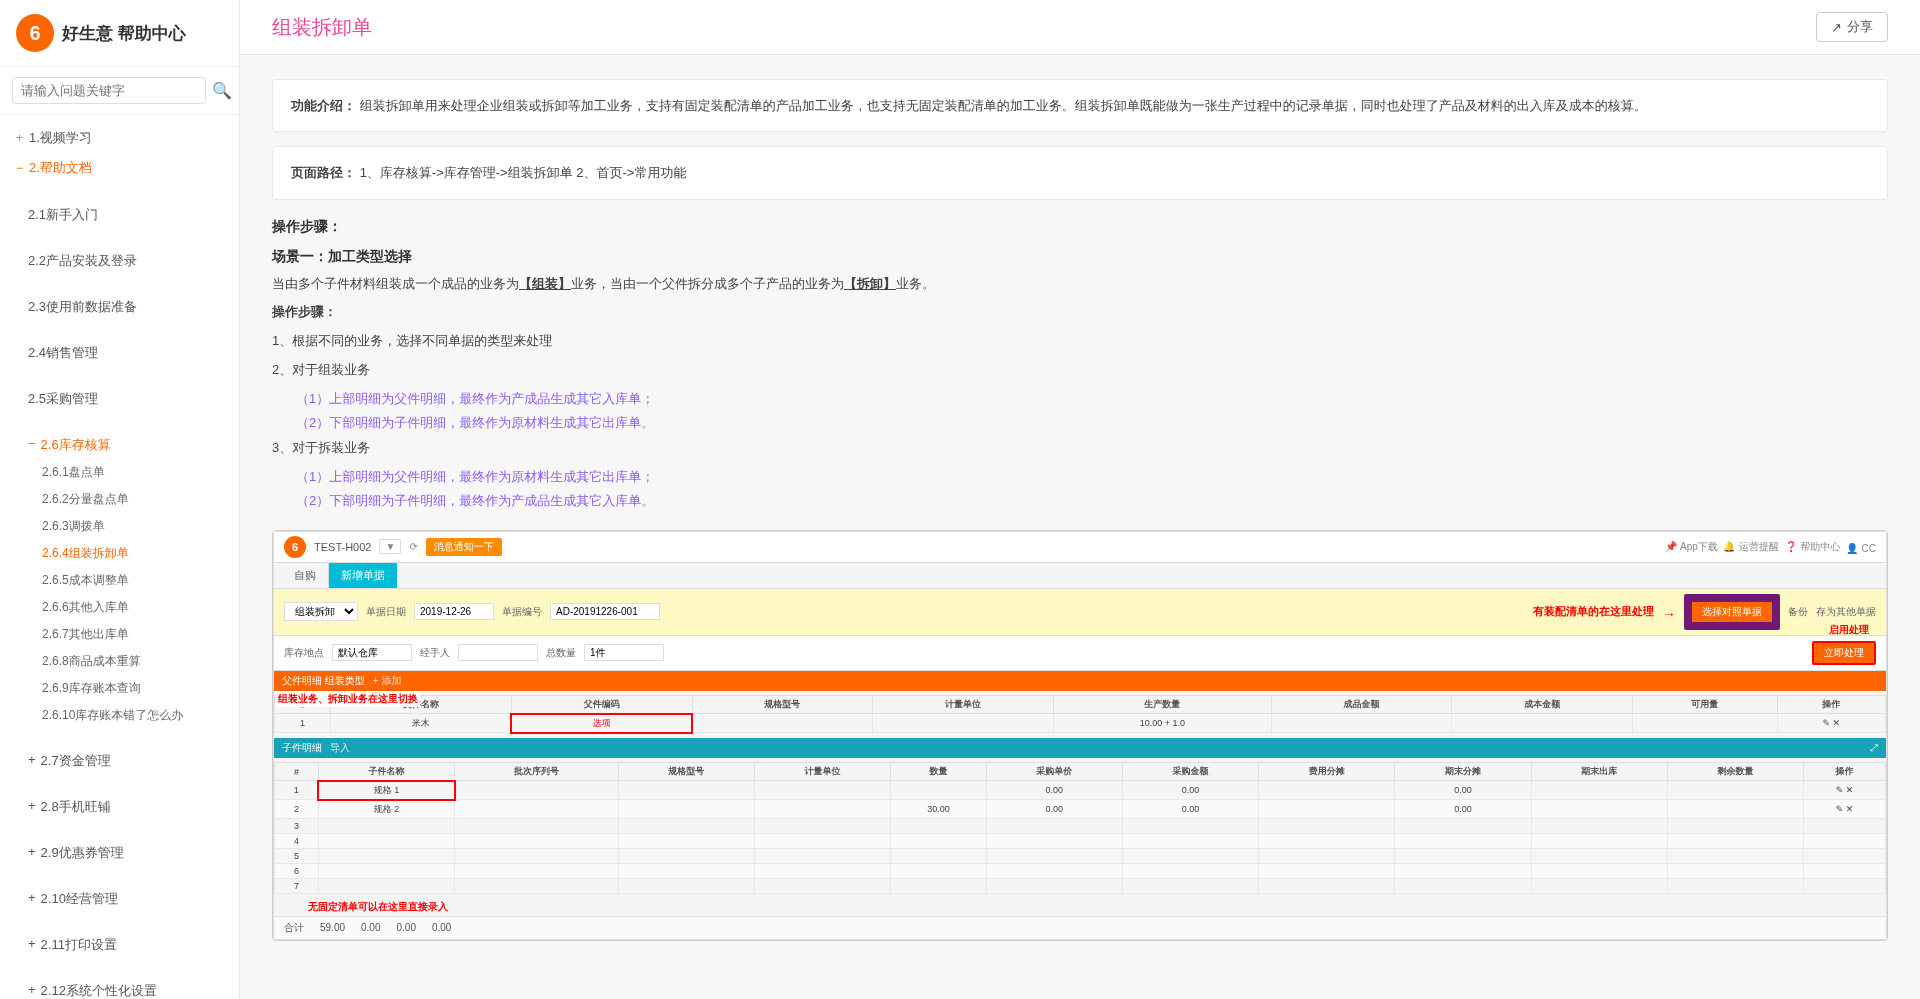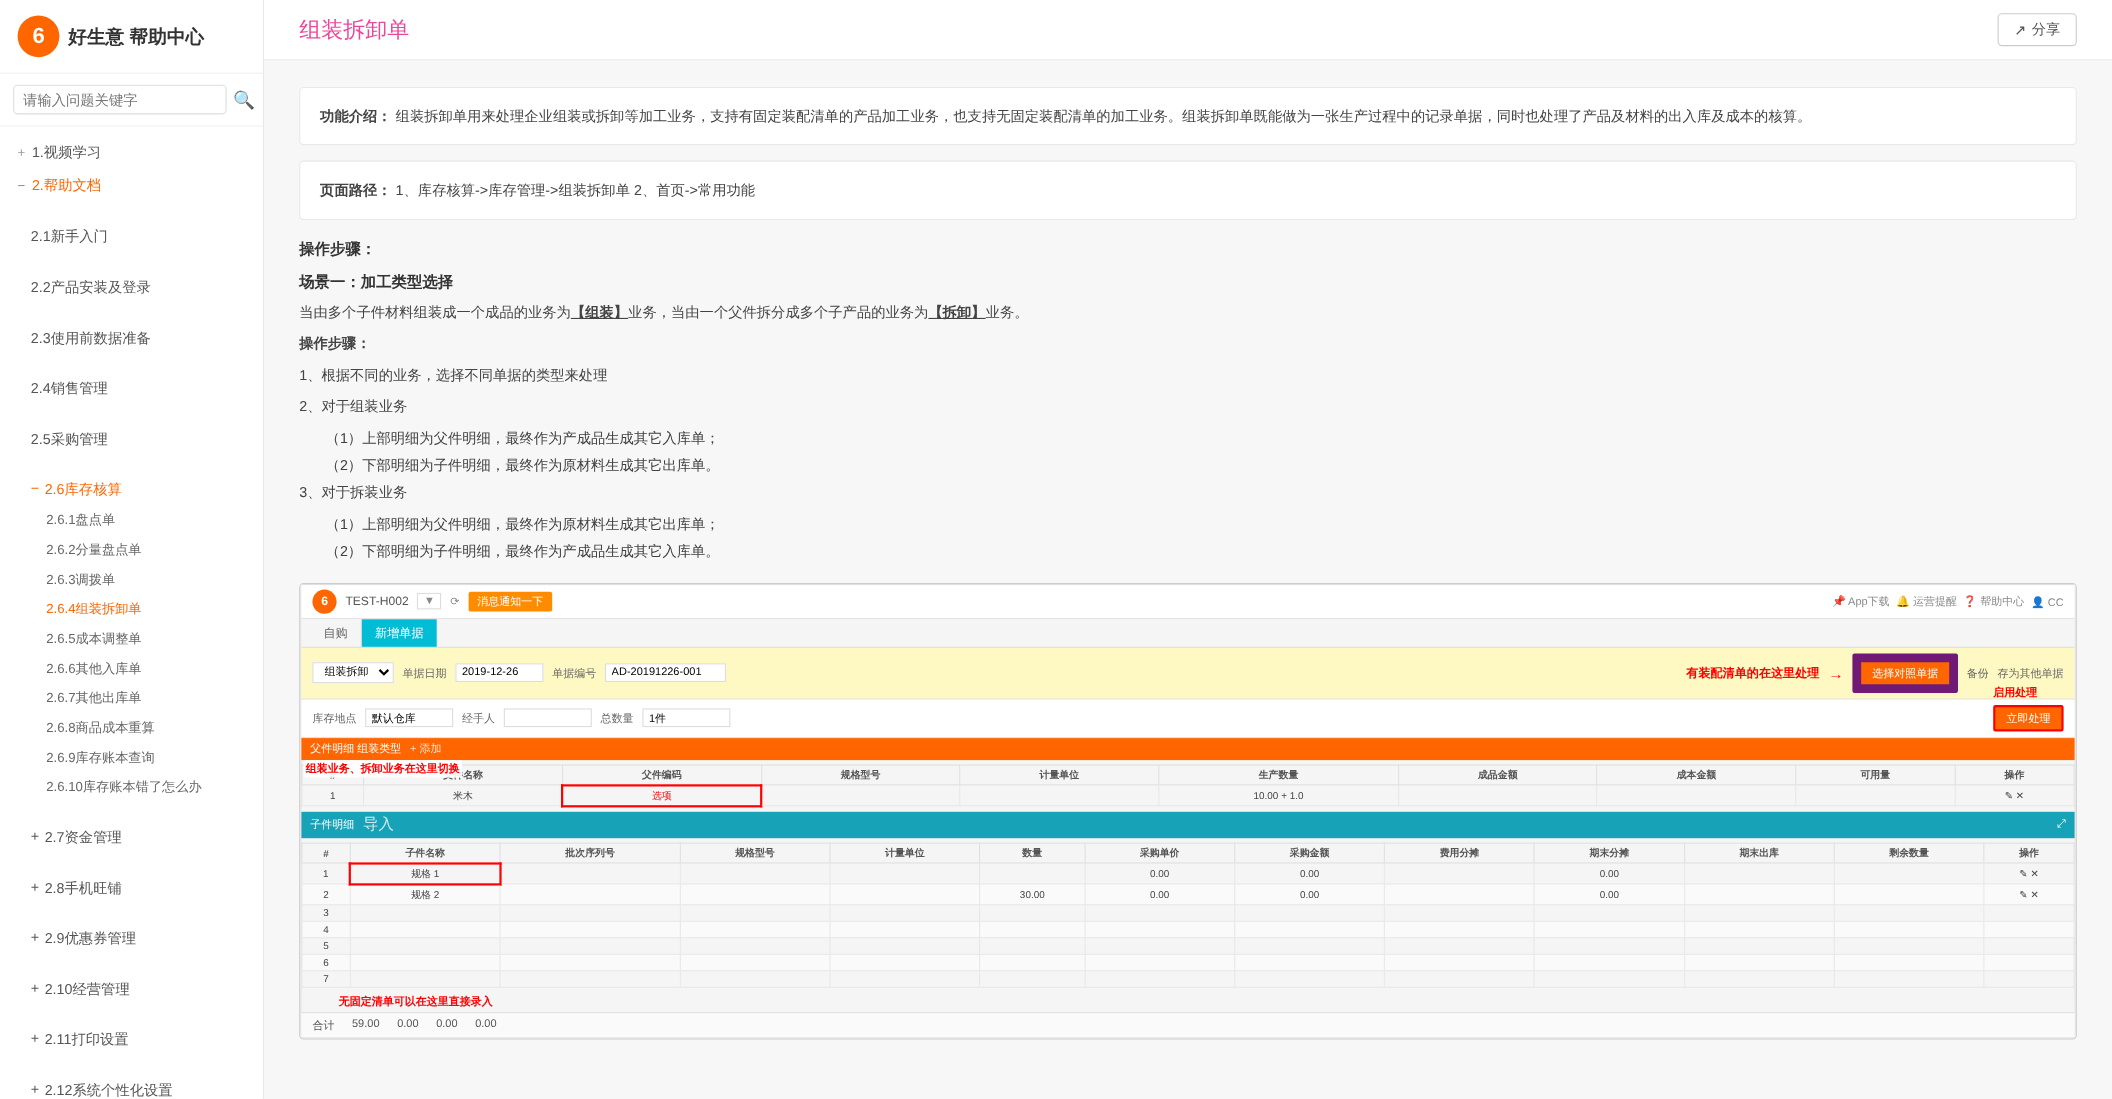--- a/index.html
+++ b/index.html
@@ -165,21 +165,21 @@
     }
     .step-text {
       font-size: 13px;
       color: #444;
       line-height: 1.9;
       margin-bottom: 4px;
     }
     .step-indent {
       padding-left: 24px;
       font-size: 13px;
-      color: #404040;
+      color: #8b5cf6;
       line-height: 1.9;
     }
 
     
     .screenshot-container {
       background: #f0f0f0;
       border: 1px solid #ccc;
       border-radius: 4px;
       margin-top: 16px;
       overflow: hidden;
@@ -462,21 +462,21 @@
           <div style="background:#fff; padding:5px 10px; display:flex; align-items:center; gap:8px; border-bottom:1px solid #e0e0e0; flex-wrap:wrap;">
             <span class="mock-label">库存地点</span>
             <input class="mock-input" value="默认仓库" style="">
             <span class="mock-label">经手人</span>
             <input class="mock-input" value="" style="">
             <span class="mock-label">总数量</span>
             <input class="mock-input" value="1件" style="">
             <span style="flex:1;"></span>
 
             <div style="position:relative; display:inline-flex; flex-direction:column; align-items:center;">
-              <span style="color:red; font-size:10px; font-weight:bold; white-space:nowrap; position:absolute; top:-18px; left:0;">启用处理</span>
+              <span style="color:red; font-size:10px; font-weight:bold; white-space:nowrap; position:absolute; top:-18px; left:17px;">启用处理</span>
               <button class="mock-btn-orange" style="border:2px solid red;">立即处理</button>
             </div>
           </div>
 
           <div style="position:relative;">
             <div class="mock-section-bar">
               <span>父件明细 组装类型</span>
               <span style="font-size:10px; opacity:0.8;">+ 添加</span>
             </div>
 
@@ -509,21 +509,21 @@
                 <td></td>
                 <td></td>
                 <td></td>
                 <td>✎ ✕</td>
               </tr>
             </tbody>
           </table>
 
           <div class="mock-section-bar" style="background:#17a2b8;">
             <span>子件明细</span>
-            <span style="font-size:14px; opacity:0.8;">导入</span>
+            <span style="font-size:10px; opacity:0.8;">导入</span>
             <span style="margin-left:auto; font-size:10px;">⤢</span>
           </div>
 
           <div style="position:relative;">
             <table class="mock-table">
               <thead>
                 <tr>
                   <th>#</th>
                   <th>子件名称</th>
                   <th>批次序列号</th>

